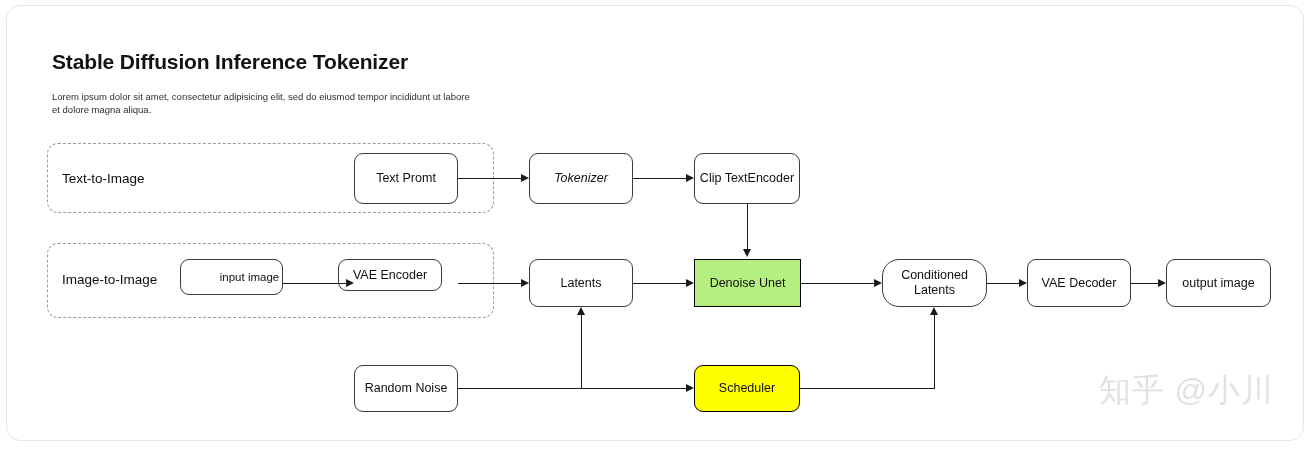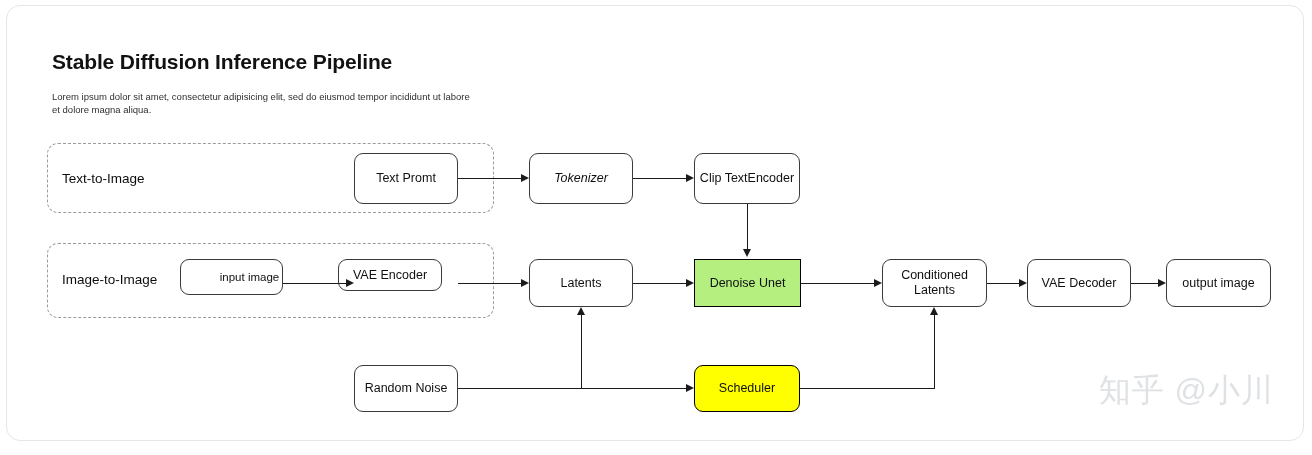--- a/index.html
+++ b/index.html
@@ -123,21 +123,21 @@
     user-select: none;
   }
 </style>
 </head>
 <body>
 
 <div id="page">
 
   <div id="card"></div>
 
-  <div id="page-title">Stable Diffusion Inference Pipeline</div>
+  <div id="page-title">Stable Diffusion Inference Tokenizer</div>
 
   <div id="page-subtitle">Lorem ipsum dolor sit amet, consectetur adipisicing elit, sed do eiusmod tempor incididunt ut labore et dolore magna aliqua.</div>
 
   <div class="group-box" style="left:47px; top:143px; width:447px; height:70px;"></div>
 
   <div class="group-label" style="left:62px; top:171px;">Text-to-Image</div>
 
   <div class="node" style="left:354px; top:153px; width:104px; height:51px;">
     <span>Text Promt</span>
   </div>
@@ -182,21 +182,21 @@
   <div class="hline" style="left:458px; top:283px; width:63px;"></div>
   <div class="arrow-r" style="left:521px; top:278.5px;"></div>
 
   <div class="node sharp green" style="left:694px; top:259px; width:107px; height:48px;justify-content:center;">
     <span>Denoise Unet</span>
   </div>
 
   <div class="hline" style="left:633px; top:283px; width:53px;"></div>
   <div class="arrow-r" style="left:686px; top:278.5px;"></div>
 
-  <div class="node" style="left:882px; top:259px; width:105px; height:48px; flex-direction:column;">
+  <div class="node" style="left:882px; top:259px; width:105px; height:48px; flex-direction:column;border-radius:17px;">
     <span>Conditioned</span>
     <span>Latents</span>
   </div>
 
   <div class="hline" style="left:801px; top:283px; width:73px;"></div>
   <div class="arrow-r" style="left:874px; top:278.5px;"></div>
 
   <div class="node" style="left:1027px; top:259px; width:104px; height:48px;">
     <span>VAE Decoder</span>
   </div>

